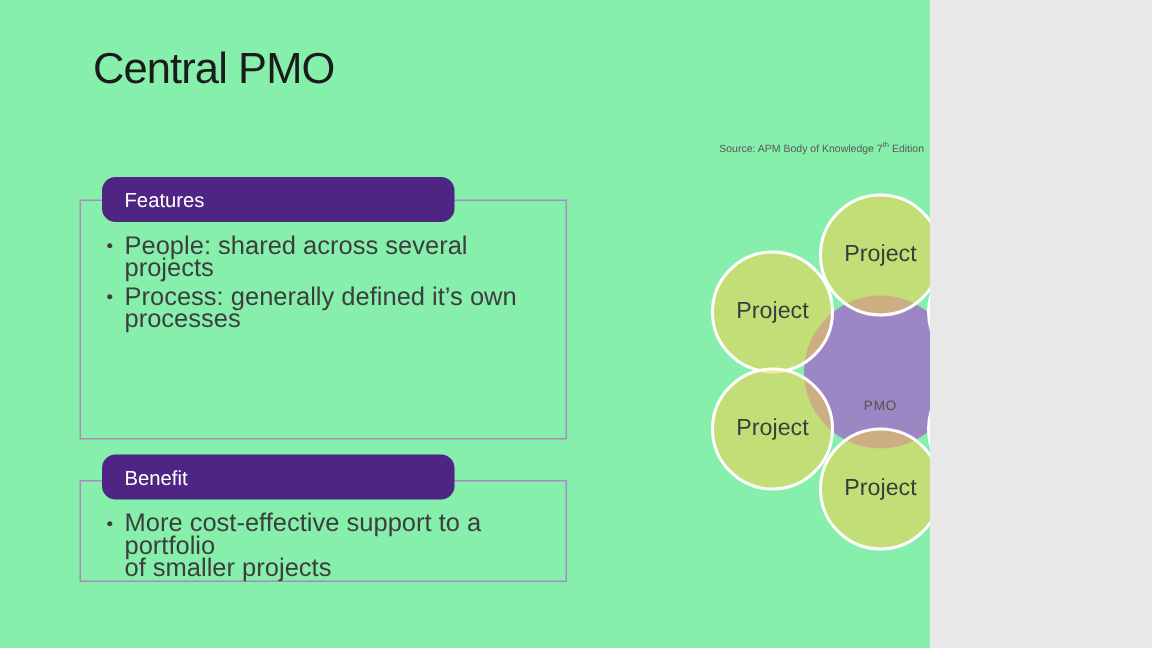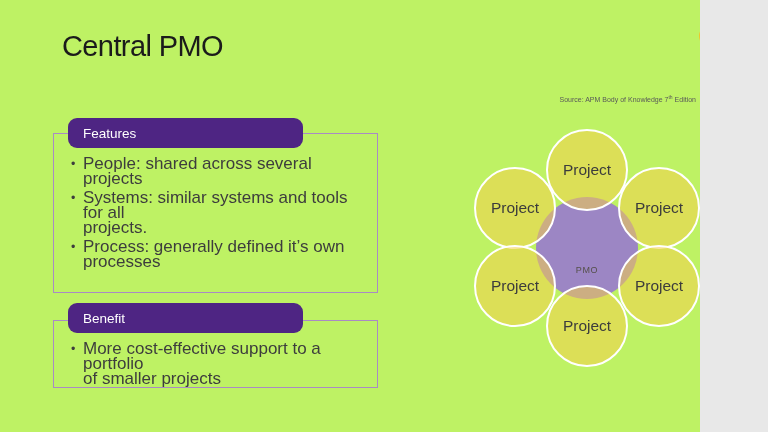--- a/index.html
+++ b/index.html
@@ -1,18 +1,18 @@
 <!DOCTYPE html>
 <html><head>
 <meta charset="utf-8">
 <style>
   * { margin:0; padding:0; box-sizing:border-box; }
   body { background:#e8e8e8; font-family:"Liberation Sans", sans-serif; }
   .slide {
-    position:relative; width:700px; height:432px; background:#bef264;
+    position:relative; width:620px; height:432px; background:#86efac;
     overflow:hidden; font-family:"Liberation Sans", sans-serif;
   }
 
   
   .title {
     position:absolute; left:62px; top:30px;
     font-size:29px; font-weight:400; letter-spacing:-0.6px; color:#1b1b1b;
     white-space:nowrap;
   }
   .subtitle {
@@ -93,22 +93,20 @@
   </div>
 
   <div class="source"><span>Source: APM Body of Knowledge 7</span><sup>th</sup><span> Edition</span></div>
 
   <div class="panel-outline features-outline"></div>
   <div class="panel-header features-header">
     <span>Features</span>
   </div>
   <ul class="bullet-list features-list">
     <li>People: shared across several projects</li>
-    <li>Systems: similar systems and tools for all
-projects.</li>
     <li>Process: generally defined it’s own
 processes</li>
   </ul>
 
   <div class="panel-outline benefit-outline"></div>
   <div class="panel-header benefit-header">
     <span>Benefit</span>
   </div>
   <ul class="bullet-list benefit-list">
     <li>More cost-effective support to a portfolio

